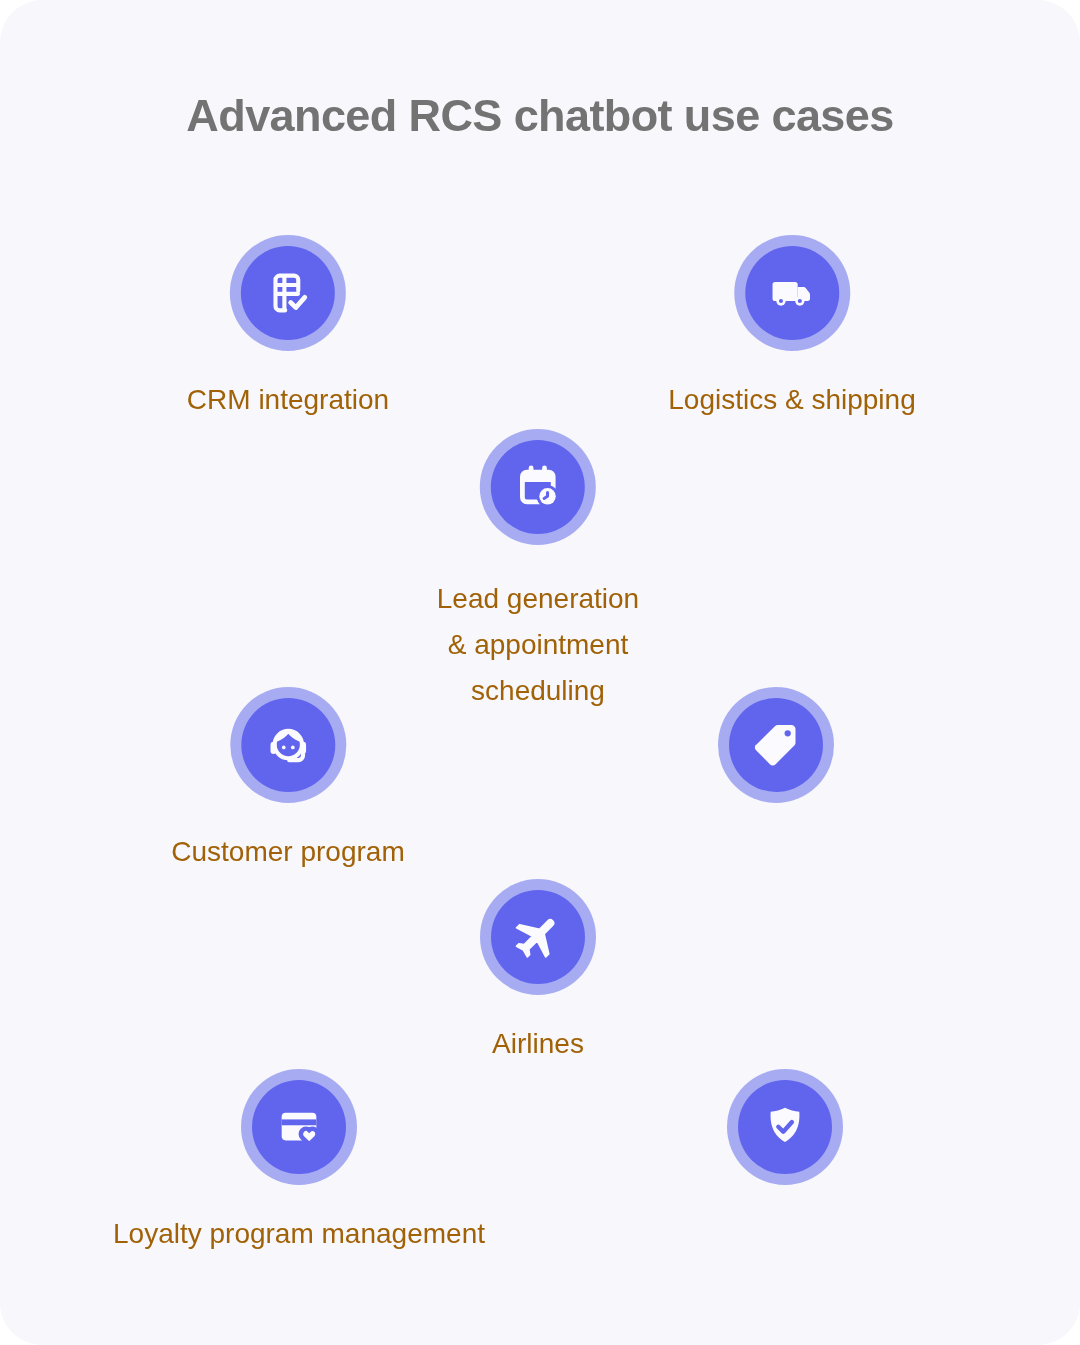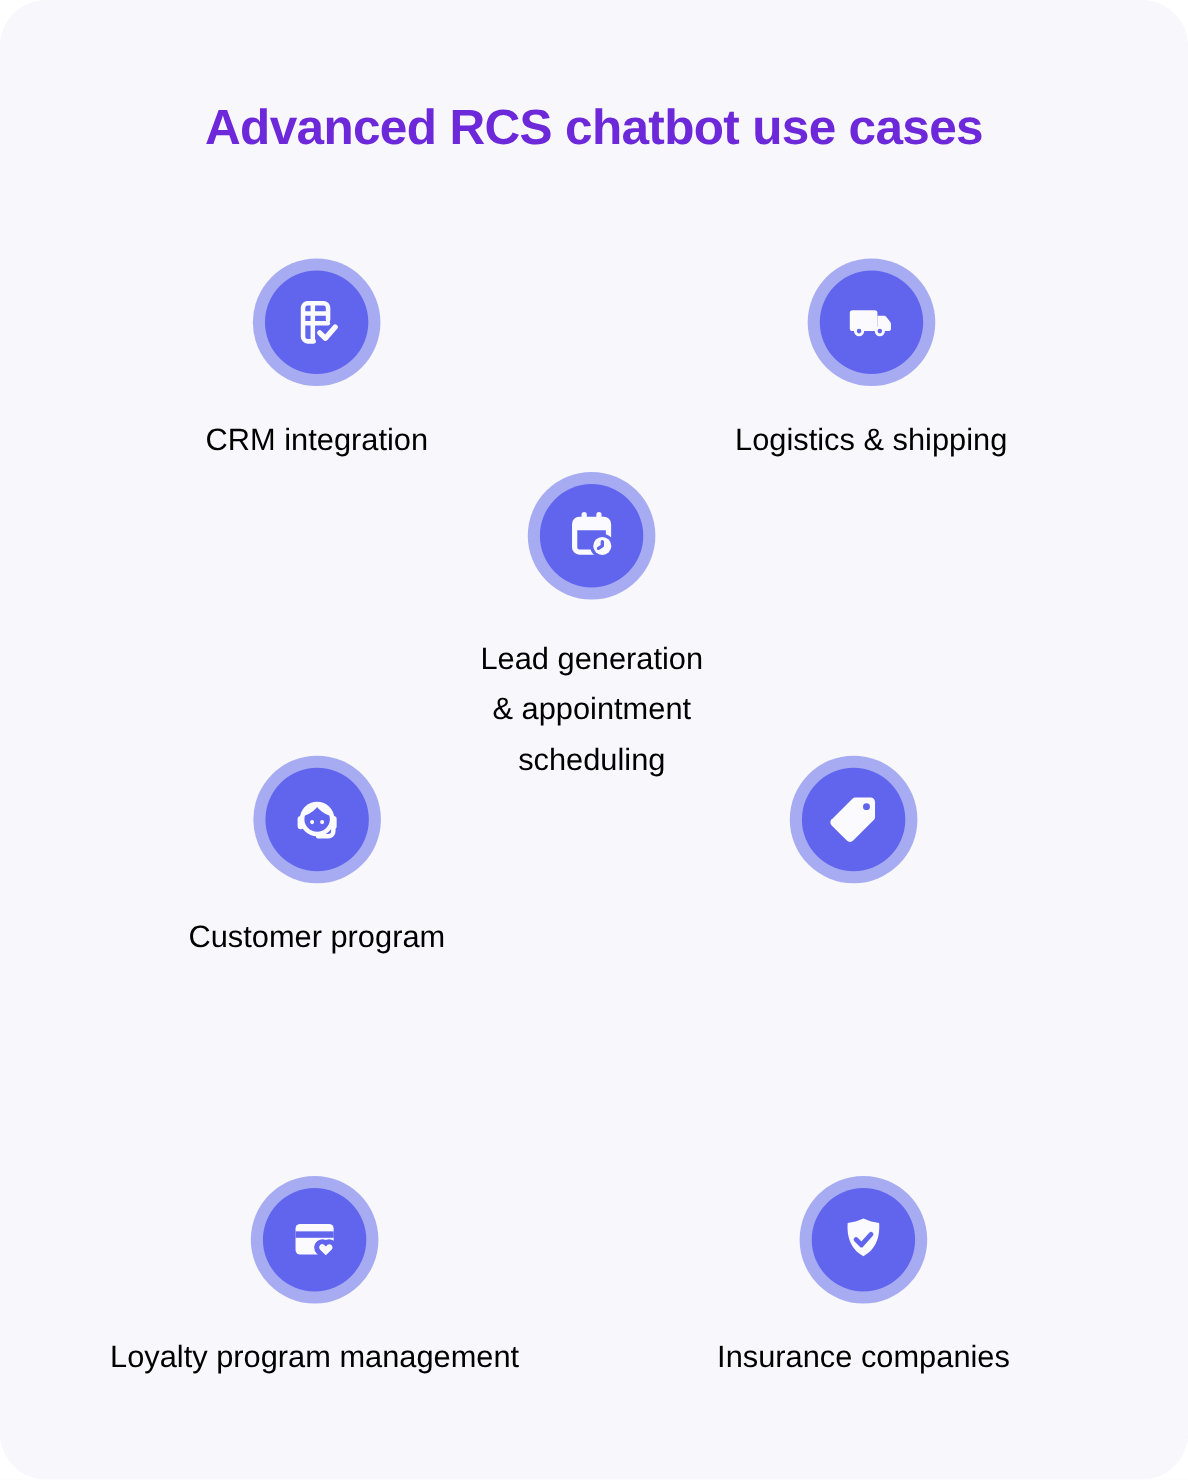--- a/index.html
+++ b/index.html
@@ -7,51 +7,51 @@
     width:1080px; height:1345px; position:relative;
     font-family:"Liberation Sans", sans-serif;
   }
   .card {
     position:absolute; left:0; top:0; width:1080px; height:1345px;
     background:#f7f7fc; border-radius:42px; overflow:hidden;
   }
   .title {
     position:absolute; top:90px; left:0; width:100%;
     text-align:center; font-size:45px; font-weight:800;
-    color:#6d28d9; letter-spacing:-0.6px; line-height:52px;
+    color:#737373; letter-spacing:-0.6px; line-height:52px;
   }
   .item {
     position:absolute; transform:translateX(-50%);
     display:flex; flex-direction:column; align-items:center;
   }
   .badge {
     width:116px; height:116px; border-radius:50%;
     background:#a7acf2;
     display:flex; align-items:center; justify-content:center;
   }
   .badge-inner {
     width:94px; height:94px; border-radius:50%;
     background:#6165ee;
     display:flex; align-items:center; justify-content:center;
   }
   .badge-inner svg { width:52px; height:52px; display:block; }
   .label {
     margin-top:31px; font-size:28px; font-weight:500;
-    color:#000000; text-align:center; white-space:nowrap; line-height:36px;
+    color:#a16207; text-align:center; white-space:nowrap; line-height:36px;
   }
   .label.multiline { white-space:pre-line; line-height:46px; }
 
   
   .pos-crm        { left:288px; top:235px; }
   .pos-logistics  { left:792px; top:235px; }
   .pos-leadgen    { left:538px; top:429px; }
   .pos-customer   { left:288px; top:687px; }
   .pos-ecommerce  { left:776px; top:687px; }
   .pos-airlines   { left:538px; top:879px; }
-  .pos-loyalty    { left:286px; top:1069px; }
+  .pos-loyalty    { left:299px; top:1069px; }
   .pos-insurance  { left:785px; top:1069px; }
 </style>
 </head>
 <body>
 
 <div class="card">
 
   <div class="title">Advanced RCS chatbot use cases</div>
 
   <div class="item pos-crm">
@@ -125,20 +125,32 @@
       <div class="badge-inner">
         <svg viewBox="0 0 24 24">
           <g transform="scale(-1 1) translate(-24 0)">
             <path fill-rule="evenodd" fill="#fafaff" d="M21.1 11.9l-8.6-8.6c-.35-.35-.83-.55-1.33-.55H4.9c-1.05 0-1.9.85-1.9 1.9v6.27c0 .5.2 1 .55 1.33l8.6 8.6c.74.74 1.94.74 2.68 0l6.37-6.37c.74-.74.74-1.94 0-2.68zM6.6 8.05a1.45 1.45 0 1 1 0-2.9 1.45 1.45 0 0 1 0 2.9z"></path>
           </g>
         </svg>
       </div>
     </div>
   </div>
 
+  <div class="item pos-airlines">
+    <div class="badge">
+      <div class="badge-inner">
+        <svg viewBox="0 0 24 24">
+          <g transform="rotate(45 12 12)">
+            <path fill="#fafaff" stroke="#fafaff" stroke-width="0.8" stroke-linejoin="round" d="M21 16v-2l-8-5V3.5C13 2.67 12.33 2 11.5 2S10 2.67 10 3.5V9l-8 5v2l8-2.5V19l-2 1.5V22l3.5-1 3.5 1v-1.5L13 19v-5.5l8 2.5z"></path>
+          </g>
+        </svg>
+      </div>
+    </div>
+    <div class="label">Airlines</div>
+  </div>
 
   <div class="item pos-loyalty">
     <div class="badge">
       <div class="badge-inner">
         <svg viewBox="0 0 24 24">
           <rect x="4" y="5.4" width="16" height="12.8" rx="1.9" fill="#fafaff"></rect>
           <rect x="4" y="8.5" width="16" height="2.7" fill="#6165ee"></rect>
           <path d="M16.7 20l-3.1-3c-1-1-1-2.6 0-3.5.9-.9 2.3-.9 3.1-.1.8-.8 2.2-.8 3.1.1 1 1 1 2.6 0 3.5l-3.1 3z" fill="#fafaff" stroke="#6165ee" stroke-width="2.1"></path>
         </svg>
       </div>
@@ -148,16 +160,15 @@
 
   <div class="item pos-insurance">
     <div class="badge">
       <div class="badge-inner">
         <svg viewBox="0 0 24 24">
           <path fill="#fafaff" d="M12 3.1c2.1 1 4.4 1.6 6.6 1.9.3 4-.2 10.5-6.6 13.9C5.6 15.5 5.1 9 5.4 5 7.6 4.7 9.9 4.1 12 3.1z"></path>
           <path d="m8.9 11.9 2.3 2.3 4-4.5" fill="none" stroke="#6165ee" stroke-width="2" stroke-linecap="round" stroke-linejoin="round"></path>
         </svg>
       </div>
     </div>
-    <div class="label">Insurance companies</div>
   </div>
 
 </div>
 
 </body></html>

